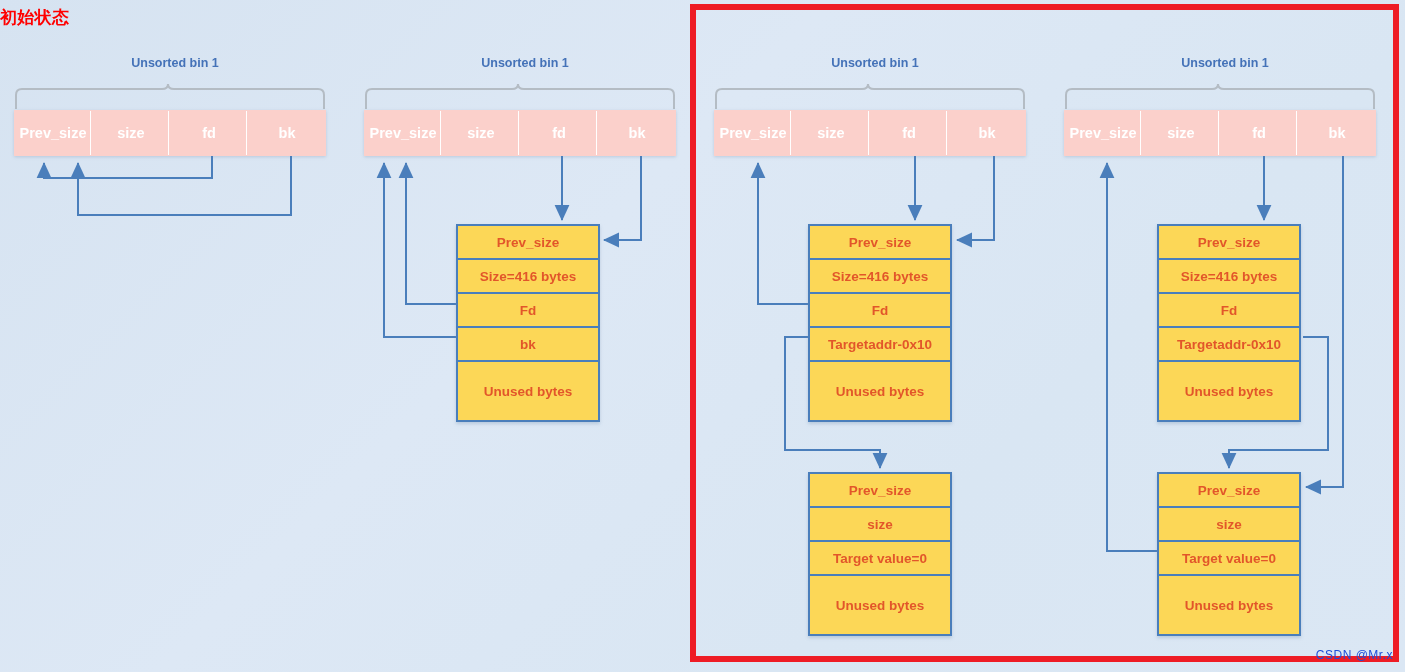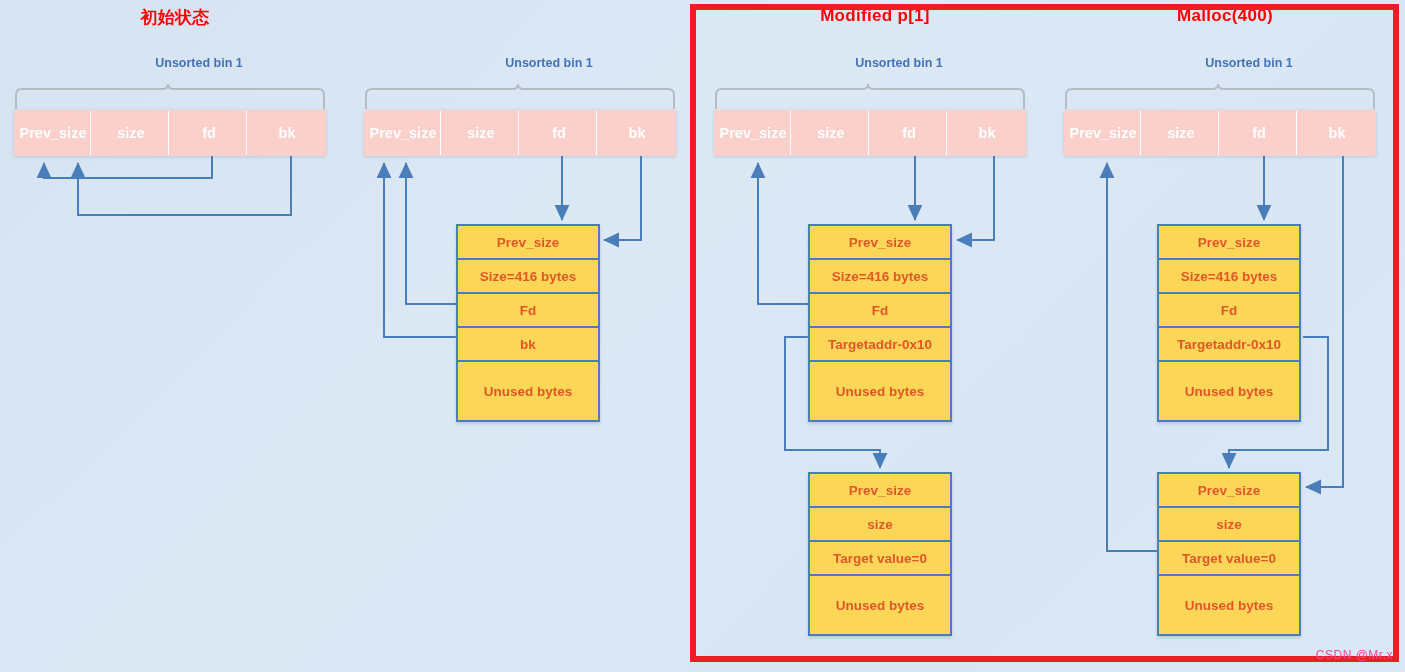--- a/index.html
+++ b/index.html
@@ -13,26 +13,26 @@
 
   
   .red-frame{
     position:absolute;left:690px;top:4px;width:709px;height:658px;
     border:6px solid #ee1c25;box-sizing:border-box;z-index:5;pointer-events:none;
   }
 
   
   .col{position:absolute;top:0;width:350px;height:672px;}
   .col-title{
-    position:absolute;top:6px;left:0;width:100%;text-align:center;
+    position:absolute;top:6px;left:0;width:100%;
     color:#ff0000;font-weight:bold;font-size:17px;letter-spacing:.3px;
   }
   .bin-label{
     position:absolute;top:56px;left:0;width:100%;text-align:center;
-    color:#4472b8;font-weight:bold;font-size:12.5px;padding-left:24px;
+    color:#4472b8;font-weight:bold;font-size:12.5px;
   }
 
   
   .brace{position:absolute;top:83px;left:14px;width:312px;height:26px;}
 
   
   .pinkbar{
     position:absolute;top:110px;left:14px;width:312px;height:46px;
     display:flex;box-shadow:0 1px 3px rgba(120,150,180,.35);
   }
@@ -57,21 +57,21 @@
     color:#e2562a;font-weight:bold;font-size:13.5px;white-space:nowrap;
   }
   .chunk .row:last-child{border-bottom:none;}
   .chunk .row.big{height:58px;}
 
   
   .wires{position:absolute;left:0;top:0;width:1405px;height:672px;overflow:visible;}
 
   .watermark{
     position:absolute;right:12px;bottom:10px;
-    color:#ec4899;font-size:12px;z-index:6;letter-spacing:.5px;
+    color:#1d4ed8;font-size:12px;z-index:6;letter-spacing:.5px;
   }
 </style>
 </head>
 <body>
 
 <div class="stage">
 
   <div class="col" style="left:0px;">
     <div class="col-title">初始状态</div>
     <div class="bin-label">Unsorted bin 1</div>
@@ -97,37 +97,35 @@
 
     <div class="pinkbar">
       <div class="cell">Prev_size</div>
       <div class="cell">size</div>
       <div class="cell">fd</div>
       <div class="cell">bk</div>
     </div>
   </div>
 
   <div class="col" style="left:700px;">
-    <div class="col-title">Modified p[1]</div>
     <div class="bin-label">Unsorted bin 1</div>
 
     <svg class="brace" viewBox="0 0 312 26">
       <path d="M2 26 L2 12 Q2 6 8 6 L148 6 Q154 6 154 1 Q154 6 160 6 L304 6 Q310 6 310 12 L310 26" fill="none" stroke="#b4bcc4" stroke-width="2"></path>
     </svg>
 
     <div class="pinkbar">
       <div class="cell">Prev_size</div>
       <div class="cell">size</div>
       <div class="cell">fd</div>
       <div class="cell">bk</div>
     </div>
   </div>
 
   <div class="col" style="left:1050px;">
-    <div class="col-title">Malloc(400)</div>
     <div class="bin-label">Unsorted bin 1</div>
 
     <svg class="brace" viewBox="0 0 312 26">
       <path d="M2 26 L2 12 Q2 6 8 6 L148 6 Q154 6 154 1 Q154 6 160 6 L304 6 Q310 6 310 12 L310 26" fill="none" stroke="#b4bcc4" stroke-width="2"></path>
     </svg>
 
     <div class="pinkbar">
       <div class="cell">Prev_size</div>
       <div class="cell">size</div>
       <div class="cell">fd</div>

